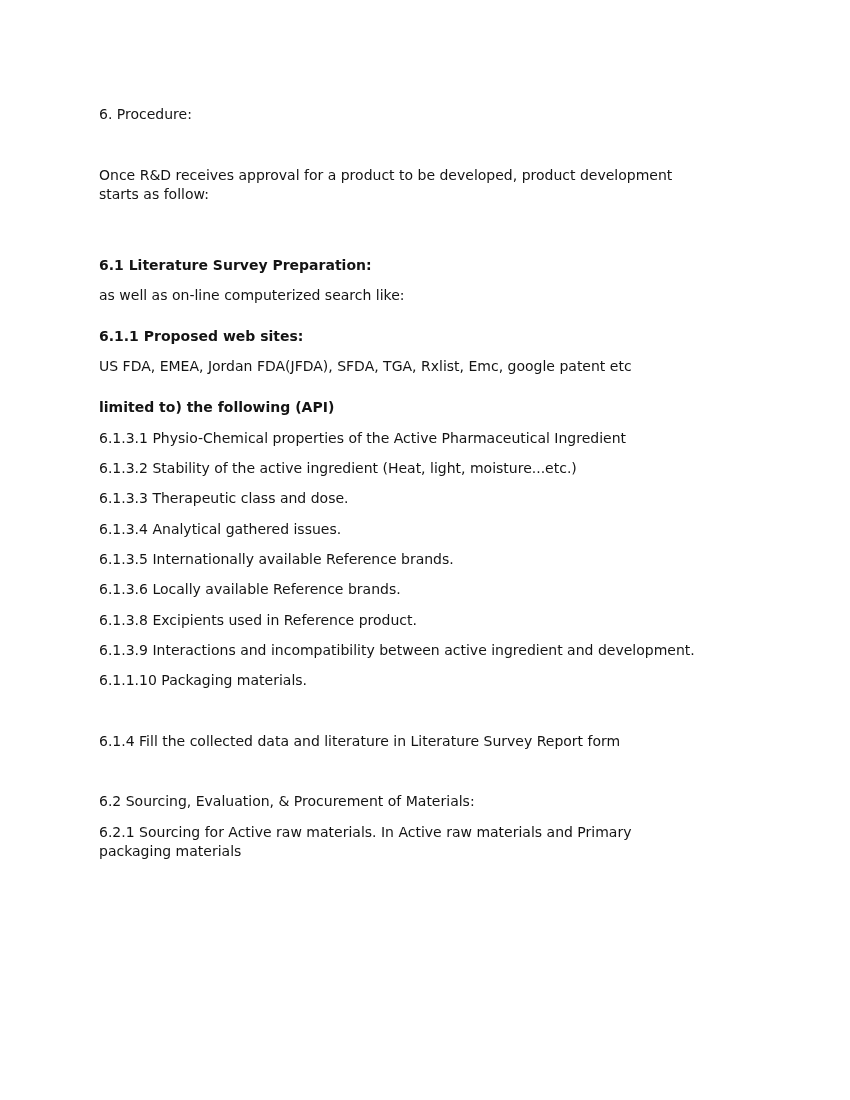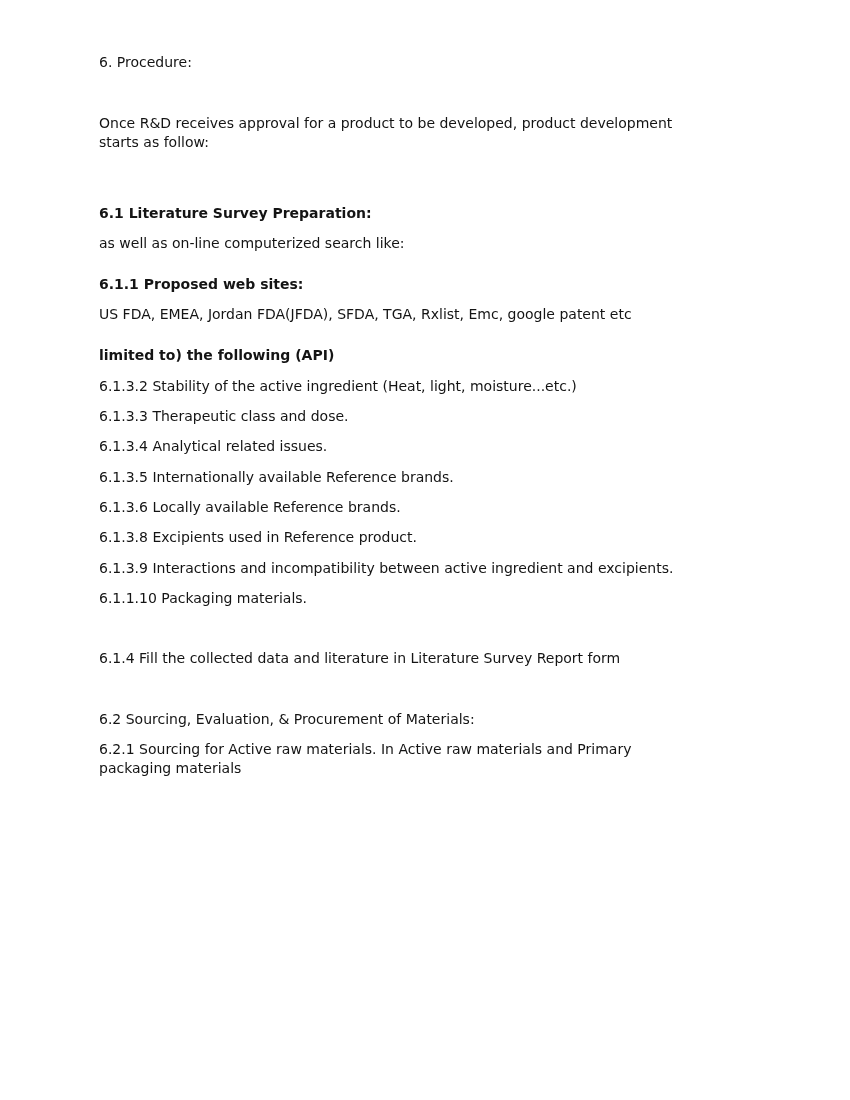--- a/index.html
+++ b/index.html
@@ -6,21 +6,21 @@
     margin: 0;
     padding: 0;
     background: #ffffff;
   }
   .page {
     position: relative;
     width: 850px;
     height: 1100px;
     background: #ffffff;
     box-sizing: border-box;
-    padding: 53px 105px 0 99px;
+    padding: 105px 105px 0 99px;
     font-family: "DejaVu Sans", "Liberation Sans", sans-serif;
     font-size: 14px;
     line-height: 19px;
     color: #141414;
     overflow: hidden;
   }
   .block {
     margin: 0 0 11.3px 0;
   }
   .spacer {
@@ -68,48 +68,51 @@
   <div class="block">
     <div class="line">US FDA, EMEA, Jordan FDA(JFDA), SFDA, TGA, Rxlist, Emc, google patent etc</div>
   </div>
 
 
 
   <div class="block bold">
     <div class="line">limited to) the following (API)</div>
   </div>
 
+  <div class="block">
+    <div class="line">6.1.3.1 Physio-Chemical properties of the Active Pharmaceutical Ingredient</div>
+  </div>
 
   <div class="block">
     <div class="line">6.1.3.2 Stability of the active ingredient (Heat, light, moisture...etc.)</div>
   </div>
 
   <div class="block">
     <div class="line">6.1.3.3 Therapeutic class and dose.</div>
   </div>
 
   <div class="block">
-    <div class="line">6.1.3.4 Analytical related issues.</div>
+    <div class="line">6.1.3.4 Analytical gathered issues.</div>
   </div>
 
   <div class="block">
     <div class="line">6.1.3.5 Internationally available Reference brands.</div>
   </div>
 
   <div class="block">
     <div class="line">6.1.3.6 Locally available Reference brands.</div>
   </div>
 
 
   <div class="block">
     <div class="line">6.1.3.8 Excipients used in Reference product.</div>
   </div>
 
   <div class="block">
-    <div class="line">6.1.3.9 Interactions and incompatibility between active ingredient and excipients.</div>
+    <div class="line">6.1.3.9 Interactions and incompatibility between active ingredient and development.</div>
   </div>
 
   <div class="block">
     <div class="line">6.1.1.10 Packaging materials.</div>
   </div>
 
   <div class="spacer"></div>
 
   <div class="block">
     <div class="line">6.1.4 Fill the collected data and literature in Literature Survey Report form</div>

